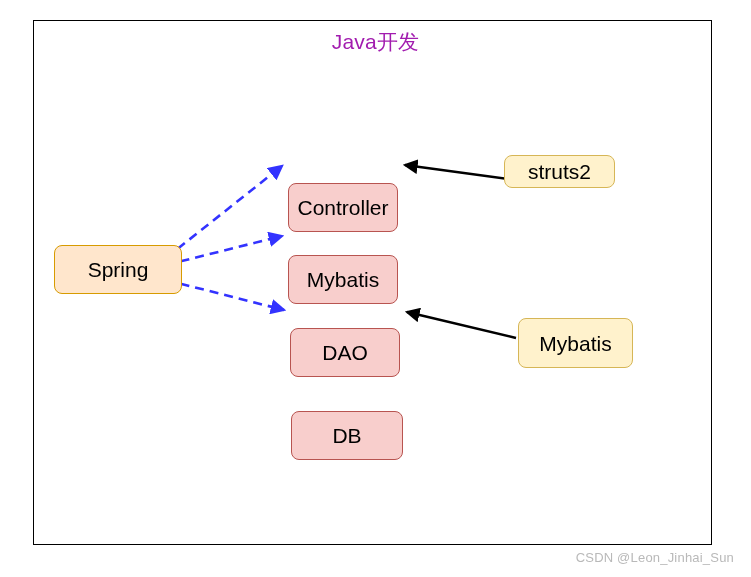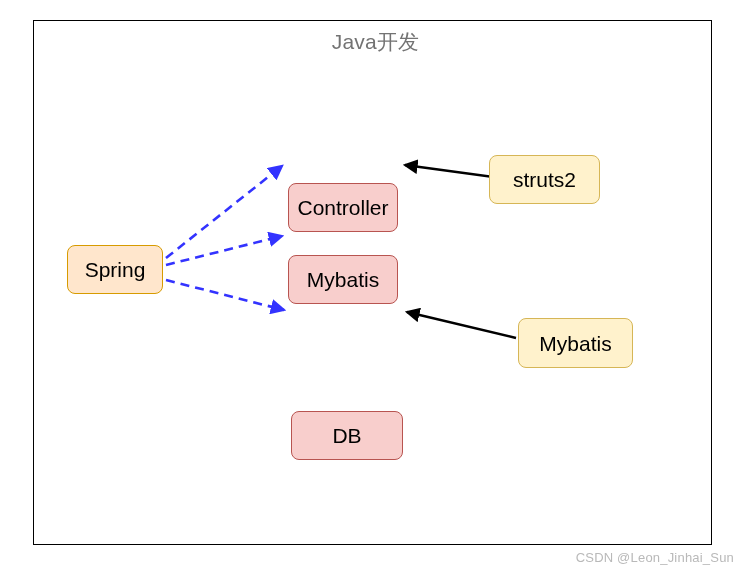--- a/index.html
+++ b/index.html
@@ -37,21 +37,21 @@
   }
 
   
   .title {
     position: absolute;
     left: 0;
     top: 28px;
     width: 751px;
     text-align: center;
     font-size: 21px;
-    color: #737373;
+    color: #a21caf;
     letter-spacing: 0.2px;
     white-space: nowrap;
   }
 
   
   .node {
     position: absolute;
     box-sizing: border-box;
     border-radius: 8px;
     display: flex;
@@ -70,26 +70,26 @@
   .node.orange {
     background: #ffe6cc;
     border: 1.4px solid #d79b00;
   }
   .node.yellow {
     background: #fff2cc;
     border: 1.4px solid #d6b656;
   }
 
   
-  #node-spring     { left: 54px;  top: 245px; width: 96px; height: 49px; margin-left: 13px; }
+  #node-spring     { left: 54px;  top: 245px; width: 128px; height: 49px; }
   #node-controller { left: 288px; top: 139px; width: 110px; height: 49px; }
   #node-service    { left: 288px; top: 211px; width: 110px; height: 49px; }
   #node-dao        { left: 290px; top: 284px; width: 110px; height: 49px; }
   #node-db         { left: 291px; top: 367px; width: 112px; height: 49px; justify-content: center; }
-  #node-struts2    { left: 489px; top: 155px; width: 111px; height: 49px; }
+  #node-struts2    { left: 504px; top: 155px; width: 111px; height: 33px; }
   #node-mybatis    { left: 518px; top: 318px; width: 115px; height: 50px; }
 
   
   #edges {
     position: absolute;
     left: 0;
     top: 0;
     width: 751px;
     height: 577px;
     pointer-events: none;
@@ -141,20 +141,23 @@
   </div>
 
   <div id="node-controller" class="node pink">
     <span>Controller</span>
   </div>
 
   <div id="node-service" class="node pink">
     <span>Mybatis</span>
   </div>
 
+  <div id="node-dao" class="node pink">
+    <span>DAO</span>
+  </div>
 
   <div id="node-db" class="node pink">
     <span>DB</span>
   </div>
 
   <div id="node-struts2" class="node yellow">
     <span>struts2</span>
   </div>
 
   <div id="node-mybatis" class="node yellow">

